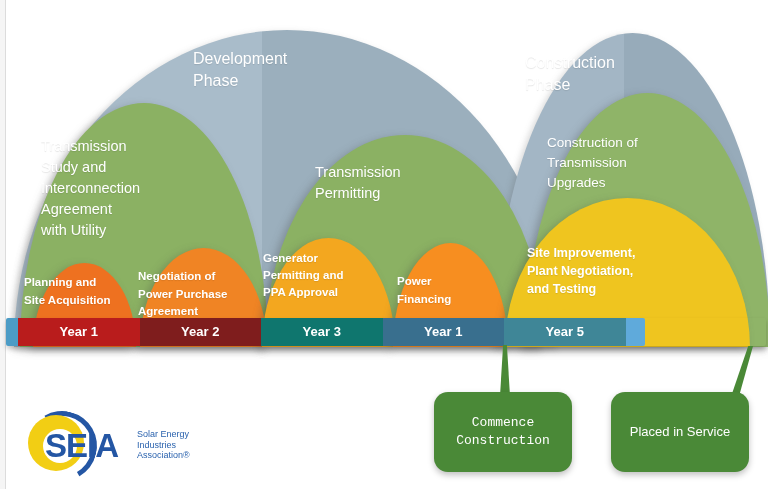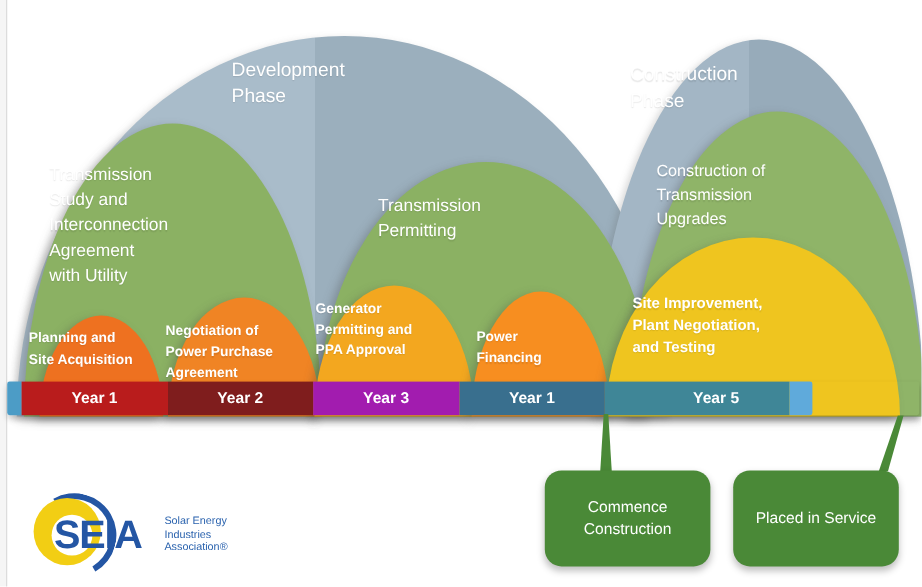--- a/index.html
+++ b/index.html
@@ -41,35 +41,35 @@
   #y5-label{left:527px;top:244px;width:200px;font-size:12.5px;line-height:18px;font-weight:bold;}
 
   
   #timeline-bar{position:absolute;left:6px;top:318px;width:760px;height:28px;display:flex;
     border-radius:2px;box-shadow:0 3px 5px rgba(0,0,0,0.18);}
   .bar-cap-left{width:12px;background:#4C9CC6;border-radius:2px 0 0 2px;}
   .bar-cap-right{width:19px;background:#5FAADB;border-radius:0 2px 2px 0;}
   .year-seg{width:121.5px;color:#ffffff;font-size:13px;font-weight:bold;text-align:center;line-height:28px;}
   .year-seg:nth-of-type(2){background:#b91c1c;}
   .year-seg:nth-of-type(3){background:#7f1d1d;}
-  .year-seg:nth-of-type(4){background:#a21caf;}
+  .year-seg:nth-of-type(4){background:#0f766e;}
   .year-seg:nth-of-type(5){background:#396F8E;}
-  .year-seg:nth-of-type(6){background:#3F8697;padding-left:32px;}
+  .year-seg:nth-of-type(6){background:#3F8697;}
   .year-seg:nth-of-type(7){background:#3E8492;}
 
   
   .stem{position:absolute;background:#4A8937;}
   #stem1{left:497px;top:345px;width:16px;height:48px;
     clip-path:polygon(38% 0,62% 0,80% 100%,20% 100%);}
   #stem2{left:722px;top:346px;width:32px;height:47px;
     clip-path:polygon(82% 0,97% 0,56% 100%,32% 100%);}
   .callout{position:absolute;width:138px;height:80px;background:#4A8937;border-radius:14px;
     box-shadow:0 3px 6px rgba(0,0,0,0.25);display:flex;align-items:center;justify-content:center;
     color:#ffffff;font-size:13px;line-height:18px;text-align:center;white-space:pre-line;}
-  #callout1{left:454px;top:392px;}
+  #callout1{left:434px;top:392px;font-family:Liberation Mono, monospace;}
   #callout2{left:611px;top:392px;}
 
   
   #logo{position:absolute;left:28px;top:410px;width:200px;height:68px;}
   #logo .sun{position:absolute;left:0;top:5px;width:56px;height:56px;border-radius:50%;background:#F2CE14;}
   #logo .swoosh{position:absolute;left:-1px;top:1px;width:60px;height:60px;border-radius:50%;
     border:5px solid transparent;border-top-color:#2456A4;border-right-color:#2456A4;
     transform:rotate(15deg);}
   #logo .sun-core{position:absolute;left:15px;top:19px;width:34px;height:34px;border-radius:50%;background:#ffffff;}
   #logo .abbr{position:absolute;left:17px;top:17px;font-size:33px;font-weight:bold;color:#2456A4;letter-spacing:-1px;}

